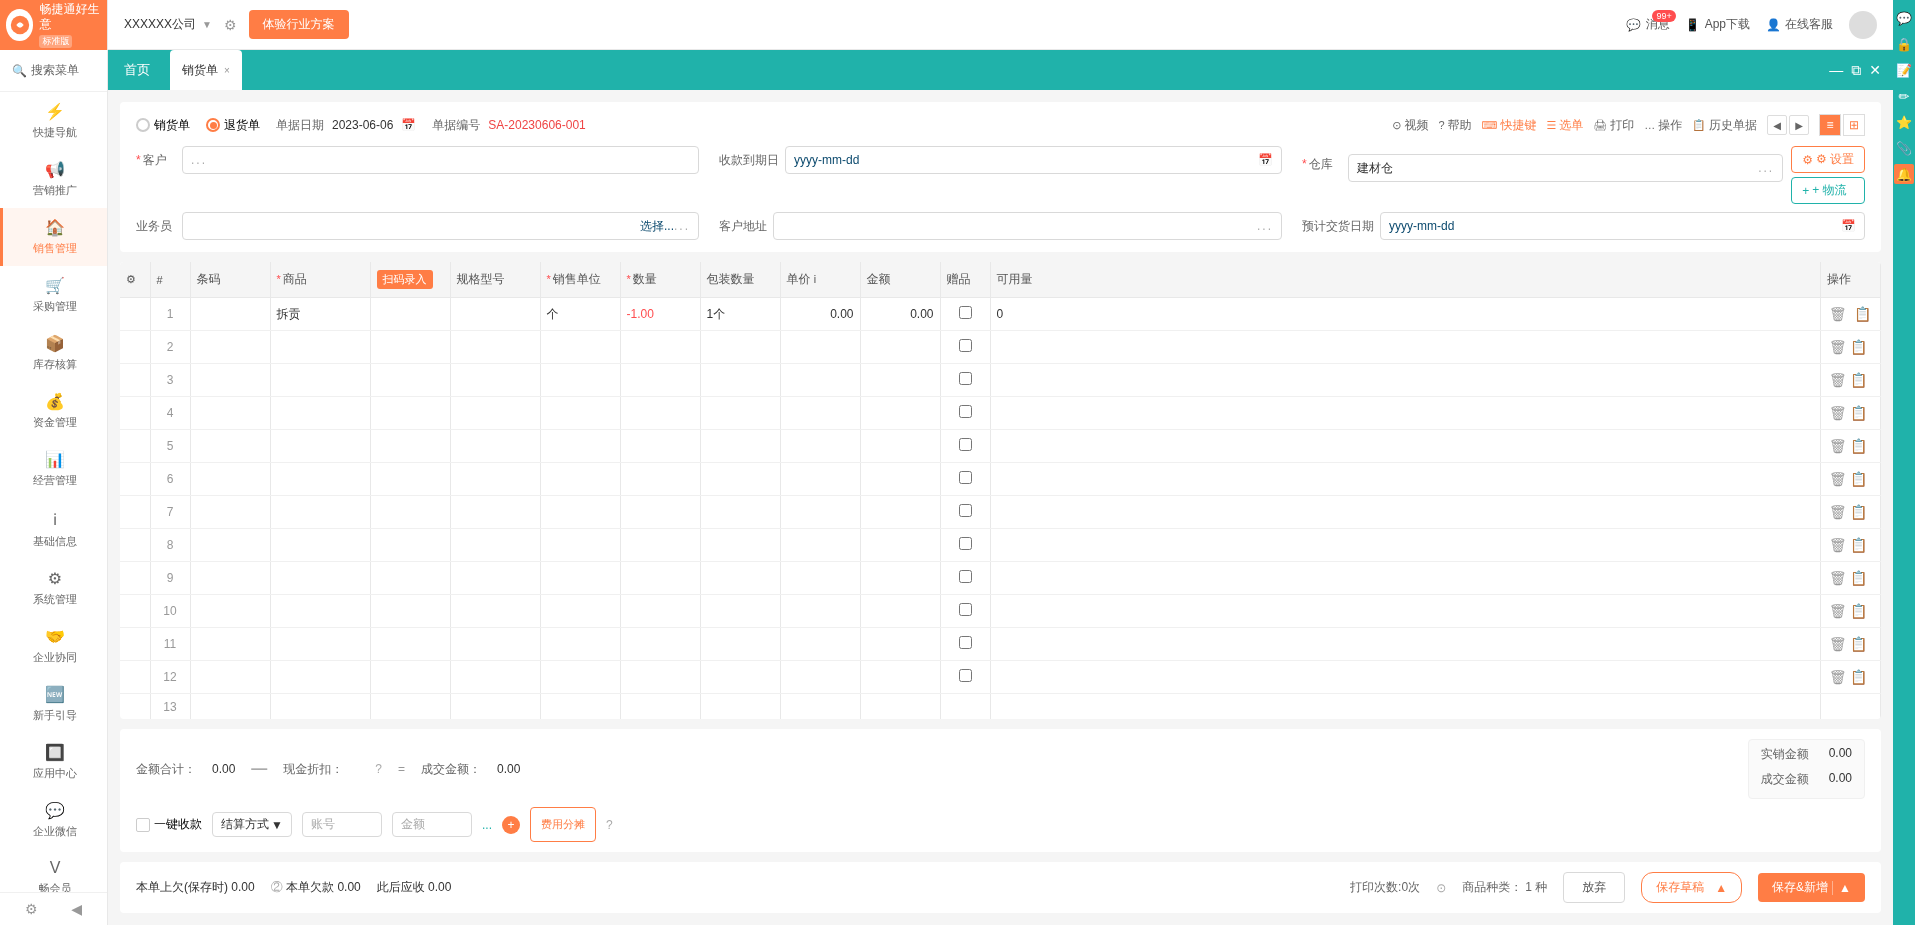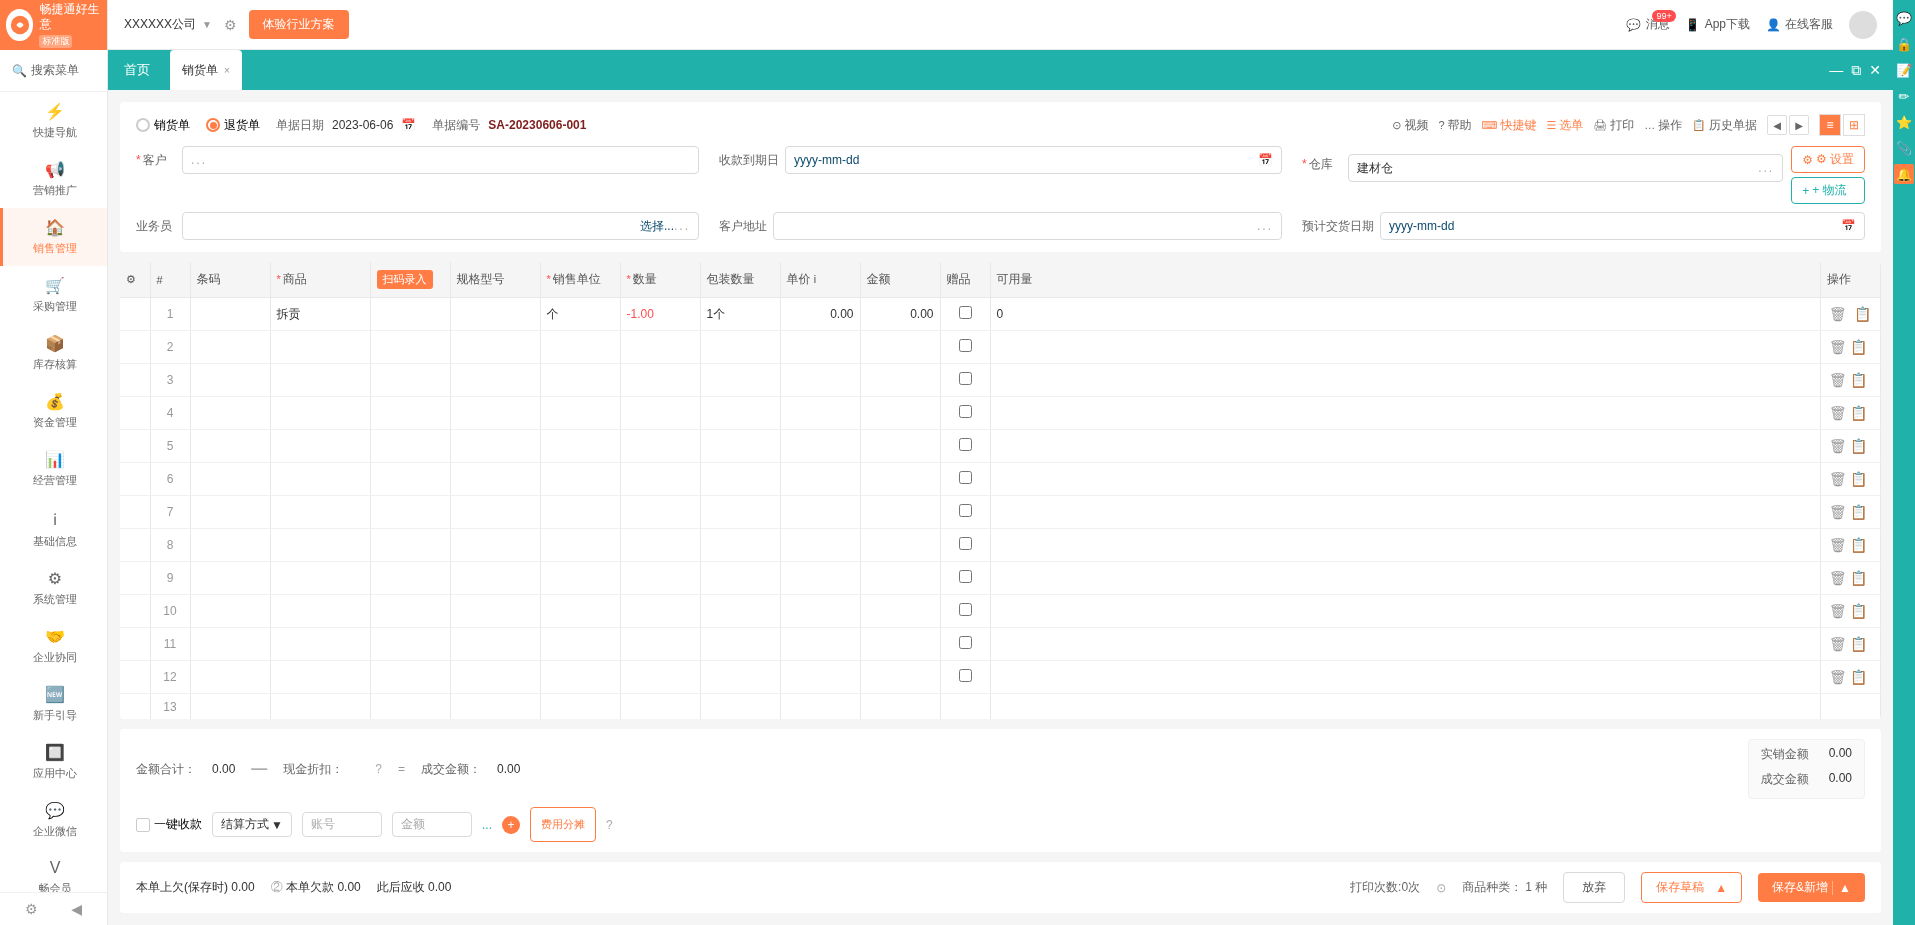--- a/index.html
+++ b/index.html
@@ -56,21 +56,21 @@
     .radio-group { display: flex; gap: 16px; align-items: center; }
     .radio-item { display: flex; align-items: center; gap: 4px; cursor: pointer; }
     .radio-circle { width: 14px; height: 14px; border-radius: 50%; border: 2px solid #ccc; display: flex; align-items: center; justify-content: center; }
     .radio-circle.active { border-color: #ff7d45; }
     .radio-dot { width: 7px; height: 7px; background: #ff7d45; border-radius: 50%; }
     .form-date-area { display: flex; align-items: center; gap: 8px; color: #555; }
     .form-date-label { color: #666; }
     .form-date-value { color: #333; font-weight: 500; }
     .form-date-icon { color: #20b2aa; cursor: pointer; }
     .form-sn-label { color: #666; }
-    .form-sn-value { color: #7f1d1d; font-weight: 700; }
+    .form-sn-value { color: #ef4444; font-weight: 400; }
     .form-spacer { flex: 1; }
     .form-actions { display: flex; align-items: center; gap: 10px; }
     .action-link { color: #666; cursor: pointer; display: flex; align-items: center; gap: 3px; font-size: 11px; }
     .action-link-orange { color: #ff7d45; }
     .hist-nav { display: flex; gap: 2px; }
     .hist-btn { width: 20px; height: 20px; border: 1px solid #ddd; border-radius: 2px; display: flex; align-items: center; justify-content: center; cursor: pointer; color: #666; font-size: 10px; }
     .view-switch { display: flex; gap: 2px; }
     .view-btn { width: 22px; height: 22px; border: 1px solid #ddd; display: flex; align-items: center; justify-content: center; cursor: pointer; color: #ff7d45; font-size: 12px; }
     .view-btn.active { background: #ff7d45; color: #fff; }
     .form-field { display: flex; align-items: center; gap: 6px; }
@@ -117,21 +117,21 @@
     .split-btn { border: 1px solid #ff7d45; color: #ff7d45; background: #fff; padding: 9px 10px; border-radius: 4px; cursor: pointer; font-size: 11px; }
     .help-icon { color: #aaa; cursor: pointer; }
     .summary-row { display: flex; justify-content: space-between; gap: 20px; margin-bottom: 4px; }
     .summary-label { color: #666; }
     .summary-val { color: #333; font-weight: 500; }
     .bottom-stat { color: #666; }
     .bottom-stat span { color: #333; }
     .print-info { color: #666; text-align: center; }
     .product-type { color: #666; cursor: pointer; display: flex; align-items: center; gap: 3px; }
     .btn-discard { border: 1px solid #d9d9d9; background: #fff; padding: 6px 18px; border-radius: 4px; cursor: pointer; color: #555; }
-    .btn-save-draft { border: 1px solid #ff7d45; background: #fff; color: #ff7d45; padding: 6px 14px; border-radius: 4px; cursor: pointer; display: flex; align-items: center; gap: 4px; text-align: center; }
+    .btn-save-draft { border: 1px solid #ff7d45; background: #fff; color: #ff7d45; padding: 6px 14px; border-radius: 12px; cursor: pointer; display: flex; align-items: center; gap: 4px; text-align: center; }
     .btn-save-new { background: #ff7d45; color: #fff; border: none; padding: 6px 14px; border-radius: 4px; cursor: pointer; display: flex; align-items: center; gap: 4px; }
     .btn-chevron { border-left: 1px solid rgba(255,255,255,0.4); padding-left: 6px; cursor: pointer; }
 
     
     .right-panel { width: 22px; background: #20b2aa; display: flex; flex-direction: column; align-items: center; padding: 8px 0; gap: 6px; }
     .right-panel-btn { color: #fff; cursor: pointer; font-size: 13px; writing-mode: horizontal-tb; width: 20px; height: 20px; display: flex; align-items: center; justify-content: center; border-radius: 2px; }
     .right-panel-orange { background: #ff7d45; }
 
     .op-btn { background: none; border: none; cursor: pointer; color: #999; font-size: 14px; padding: 2px; }
   </style>

